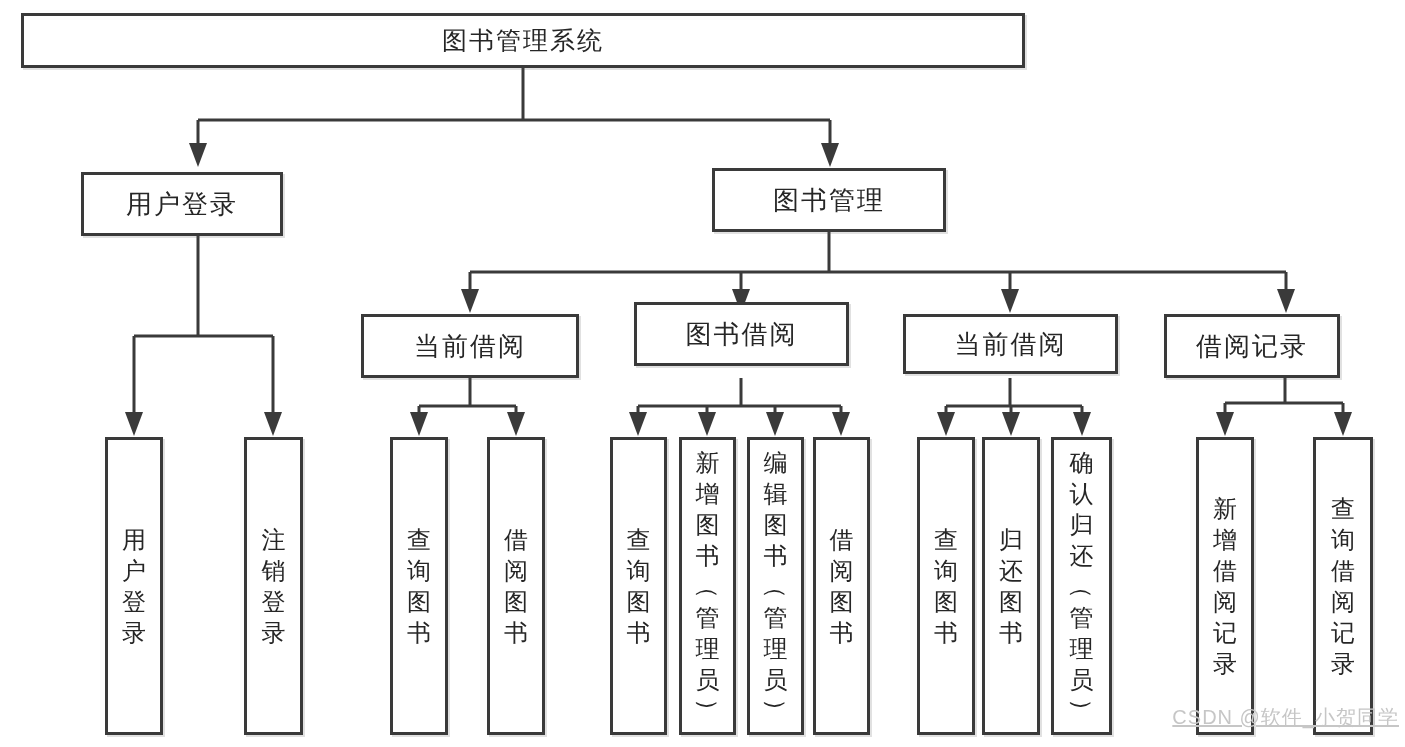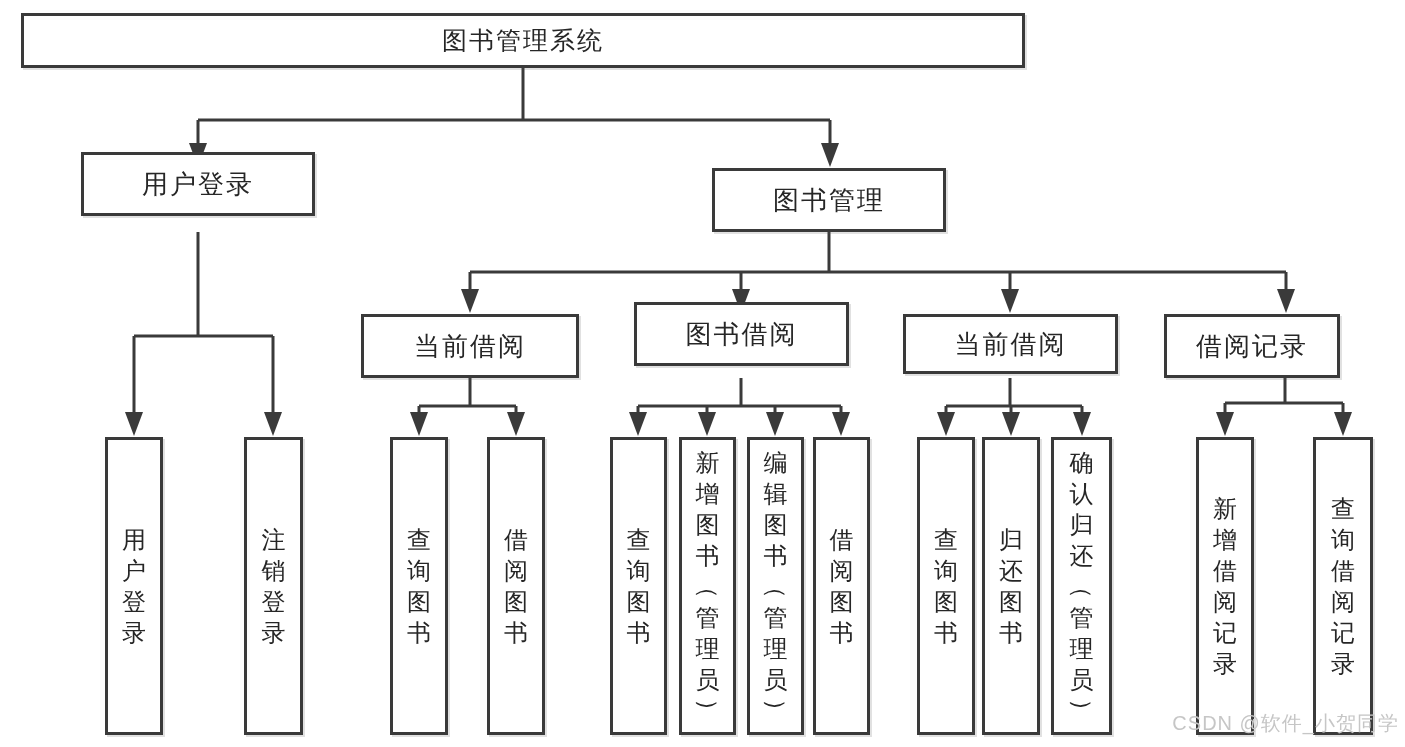--- a/index.html
+++ b/index.html
@@ -17,22 +17,22 @@
     display:flex;align-items:center;justify-content:center;
     box-shadow:2px 2px 0 rgba(90,90,90,0.18);
     color:var(--text,#262626);
   }
   .hbox .label{font-size:26px;letter-spacing:2px;white-space:nowrap;text-align:center;}
   .title .label{font-size:25px;}
   .vbox .label{display:flex;flex-direction:column;align-items:center;justify-content:center;height:100%;}
   .ch{display:block;font-size:24px;line-height:31px;width:26px;text-align:center;}
   .ch.rot{transform:rotate(90deg);}
   .watermark{
-    position:absolute;right:6px;bottom:10px;z-index:3;
-    font-size:20px;letter-spacing:1px;color:var(--wm,#c6c6c6);white-space:nowrap;
+    position:absolute;right:6px;bottom:16px;z-index:3;
+    font-size:20px;letter-spacing:1px;color:var(--wm,#c6c6c6);white-space:nowrap;text-decoration:underline;
   }
 </style>
 </head>
 <body>
 
 <div class="stage">
 
   <svg class="connectors" width="1405" height="747" viewBox="0 0 1405 747">
 
     <path class="line" d="M523 68 V120 M198 120 H830 M198 120 V145 M830 120 V145"></path>
@@ -69,21 +69,21 @@
       <polygon class="arrow" points="1073,412 1091,412 1082,436"></polygon>
       <polygon class="arrow" points="1216,412 1234,412 1225,436"></polygon>
       <polygon class="arrow" points="1334,412 1352,412 1343,436"></polygon>
     </g>
   </svg>
 
   <div class="box hbox title" style="left:21px;top:13px;width:1004px;height:55px">
     <span class="label">图书管理系统</span>
   </div>
 
-  <div class="box hbox" style="left:81px;top:152px;width:234px;height:64px">
+  <div class="box hbox" style="left:81px;top:172px;width:202px;height:64px">
     <span class="label">用户登录</span>
   </div>
   <div class="box hbox" style="left:712px;top:168px;width:234px;height:64px">
     <span class="label">图书管理</span>
   </div>
 
   <div class="box hbox" style="left:361px;top:314px;width:218px;height:64px">
     <span class="label">当前借阅</span>
   </div>
   <div class="box hbox" style="left:634px;top:302px;width:215px;height:64px">

